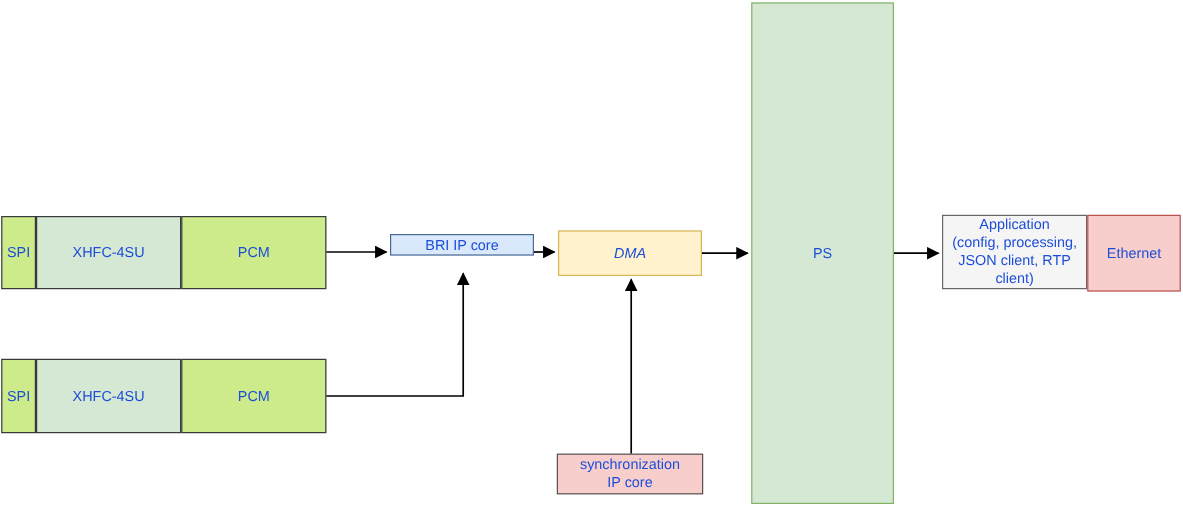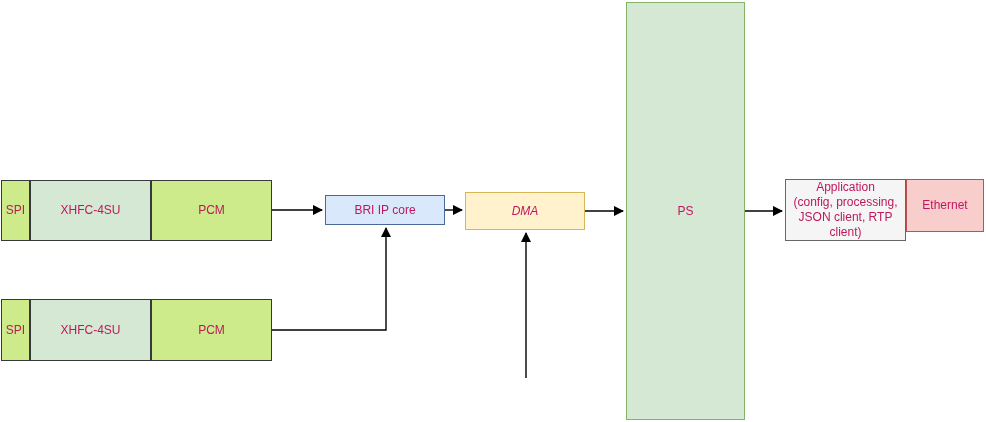--- a/index.html
+++ b/index.html
@@ -12,21 +12,21 @@
   }
   .block{
     position:absolute;
     box-sizing:border-box;
     border:1px solid #000;
     display:flex;
     align-items:center;
     justify-content:center;
     text-align:center;
     font-size:12px;
-    color:#be185d;
+    color:#1d4ed8;
     line-height:1.25;
   }
   .block span{
     white-space:pre-line;
     padding:0 2px;
     display:block;
   }
   svg.arrows{
     position:absolute;
     left:0;top:0;width:986px;height:422px;
@@ -51,37 +51,41 @@
   <div class="block" style="left: 1px; top: 299px; width: 29px; height: 62px; background-color: rgb(205, 235, 139); border-color: rgb(54, 57, 61);">
     <span>SPI</span>
   </div>
   <div class="block" style="left: 30px; top: 299px; width: 121px; height: 62px; background-color: rgb(213, 232, 212); border-color: rgb(54, 57, 61);">
     <span>XHFC-4SU</span>
   </div>
   <div class="block" style="left: 151px; top: 299px; width: 121px; height: 62px; background-color: rgb(205, 235, 139); border-color: rgb(54, 57, 61);">
     <span>PCM</span>
   </div>
 
-  <div class="block" style="left: 325px; top: 195px; width: 120px; height: 30px; background-color: rgb(218, 232, 252); border-color: rgb(74, 106, 150);">
+  <div class="block" style="left: 325px; top: 195px; width: 120px; height: 18px; background-color: rgb(218, 232, 252); border-color: rgb(74, 106, 150);">
     <span>BRI IP core</span>
   </div>
   <div class="block" style="left: 465px; top: 192px; width: 120px; height: 38px; background-color: rgb(255, 242, 204); border-color: rgb(214, 182, 86); font-style: italic;">
     <span>DMA</span>
   </div>
   <div class="block" style="left: 626px; top: 2px; width: 119px; height: 418px; background-color: rgb(213, 232, 212); border-color: rgb(130, 179, 102); justify-content: center;">
     <span>PS</span>
   </div>
+  <div class="block" style="left: 464px; top: 378px; width: 122px; height: 34px; background-color: rgb(248, 206, 204); border-color: rgb(85, 85, 85);">
+    <span>synchronization
+IP core</span>
+  </div>
 
   <div class="block" style="left: 785px; top: 179px; width: 121px; height: 62px; background-color: rgb(245, 245, 245); border-color: rgb(102, 102, 102);">
     <span>Application
 (config, processing,
 JSON client, RTP
 client)</span>
   </div>
-  <div class="block" style="left: 906px; top: 179px; width: 78px; height: 53px; background-color: rgb(248, 206, 204); border-color: rgb(184, 84, 80);">
+  <div class="block" style="left: 906px; top: 179px; width: 78px; height: 64px; background-color: rgb(248, 206, 204); border-color: rgb(184, 84, 80);">
     <span>Ethernet</span>
   </div>
 
   <svg class="arrows" viewBox="0 0 986 422" xmlns="http://www.w3.org/2000/svg">
     <defs>
       <marker id="arrowhead" viewBox="0 0 10 10" refX="9" refY="5" markerWidth="7.5" markerHeight="7.5" orient="auto-start-reverse">
         <path d="M0,0 L10,5 L0,10 z" class="arrow-head" fill="#000000"></path>
       </marker>
     </defs>
     <line class="arrow" x1="272" y1="210" x2="322" y2="210" marker-end="url(#arrowhead)" stroke="#000000" stroke-width="1.4"></line>

